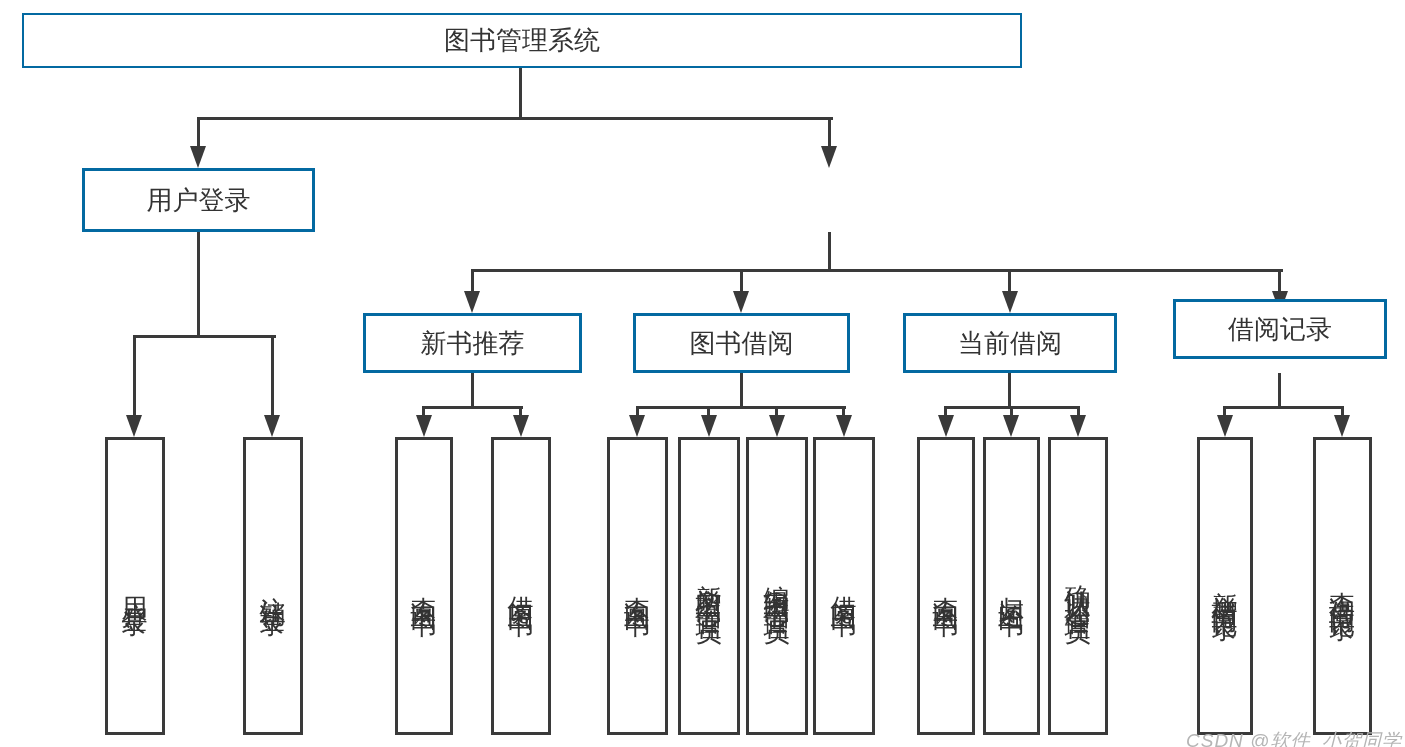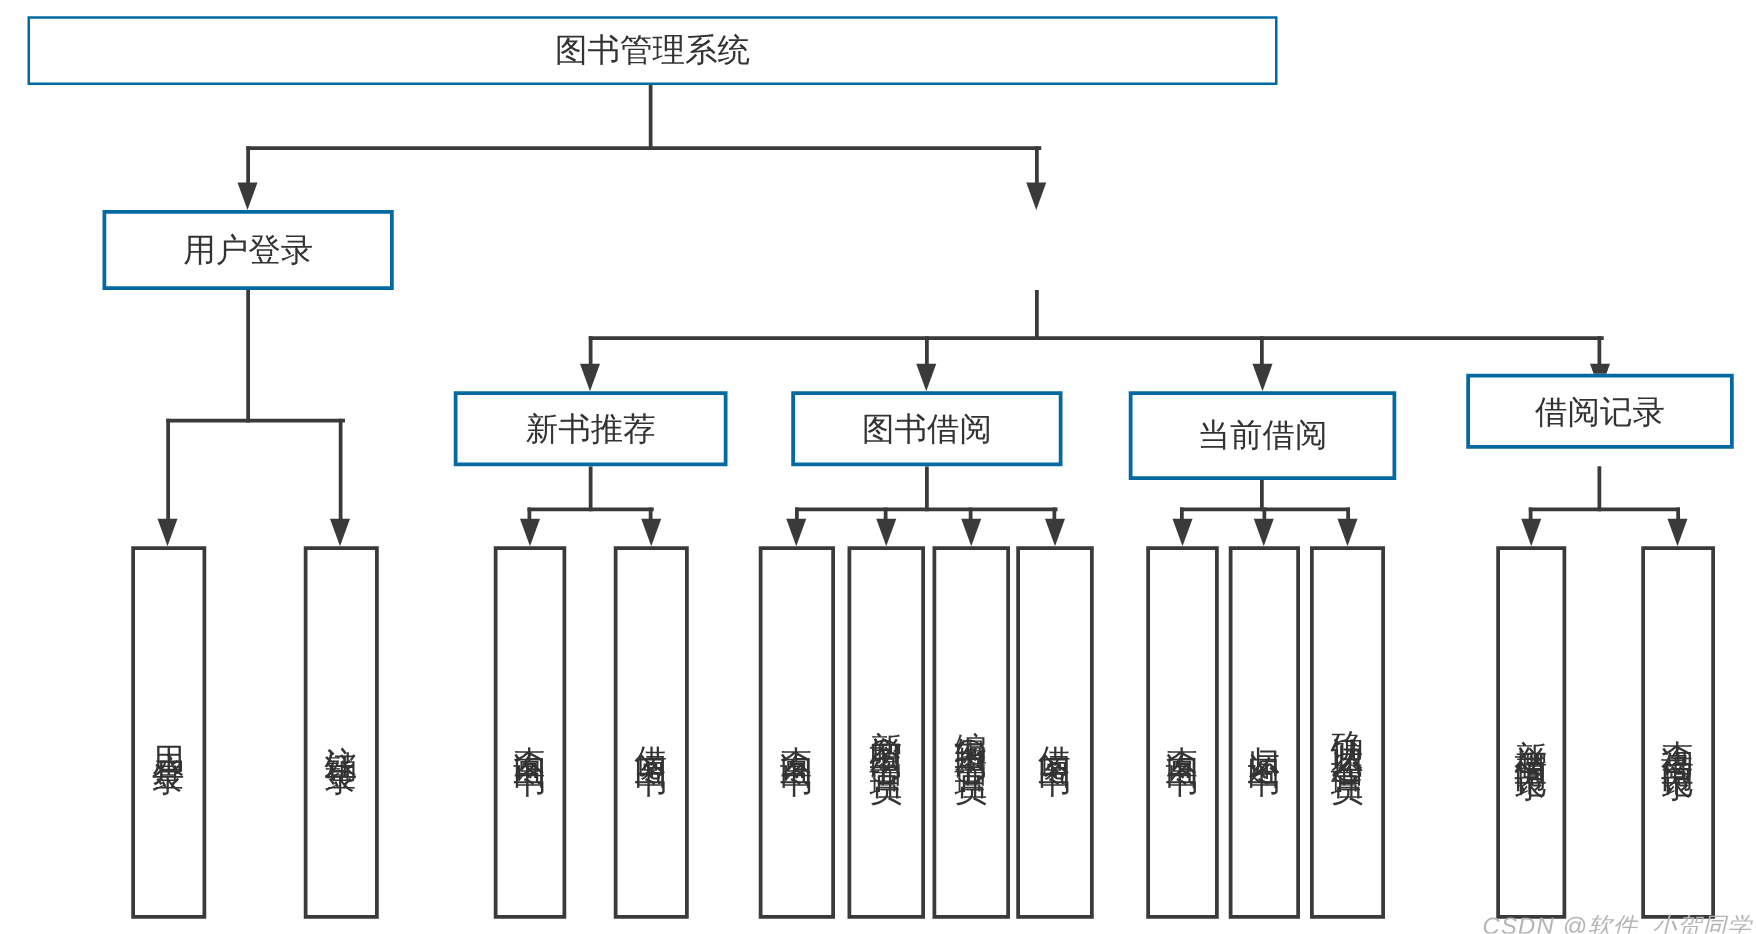--- a/index.html
+++ b/index.html
@@ -69,21 +69,21 @@
   <div class="arrow" style="left:1002px;top:291px;"></div>
   <div class="vline" style="left:1278px;top:269px;width:3px;height:26px;"></div>
   <div class="arrow" style="left:1272px;top:291px;"></div>
 
   <div class="box" style="left:363px;top:313px;width:219px;height:60px;">
     <span>新书推荐</span>
   </div>
   <div class="box" style="left:633px;top:313px;width:217px;height:60px;">
     <span>图书借阅</span>
   </div>
-  <div class="box" style="left:903px;top:313px;width:214px;height:71px;">
+  <div class="box" style="left:903px;top:313px;width:214px;height:60px;">
     <span>当前借阅</span>
   </div>
   <div class="box" style="left:1173px;top:299px;width:214px;height:60px;">
     <span>借阅记录</span>
   </div>
 
   <div class="vline" style="left:471px;top:373px;width:3px;height:36px;"></div>
   <div class="hline" style="left:422px;top:406px;width:101px;height:3px;"></div>
   <div class="vline" style="left:422px;top:406px;width:3px;height:12px;"></div>
   <div class="arrow" style="left:416px;top:415px;"></div>

